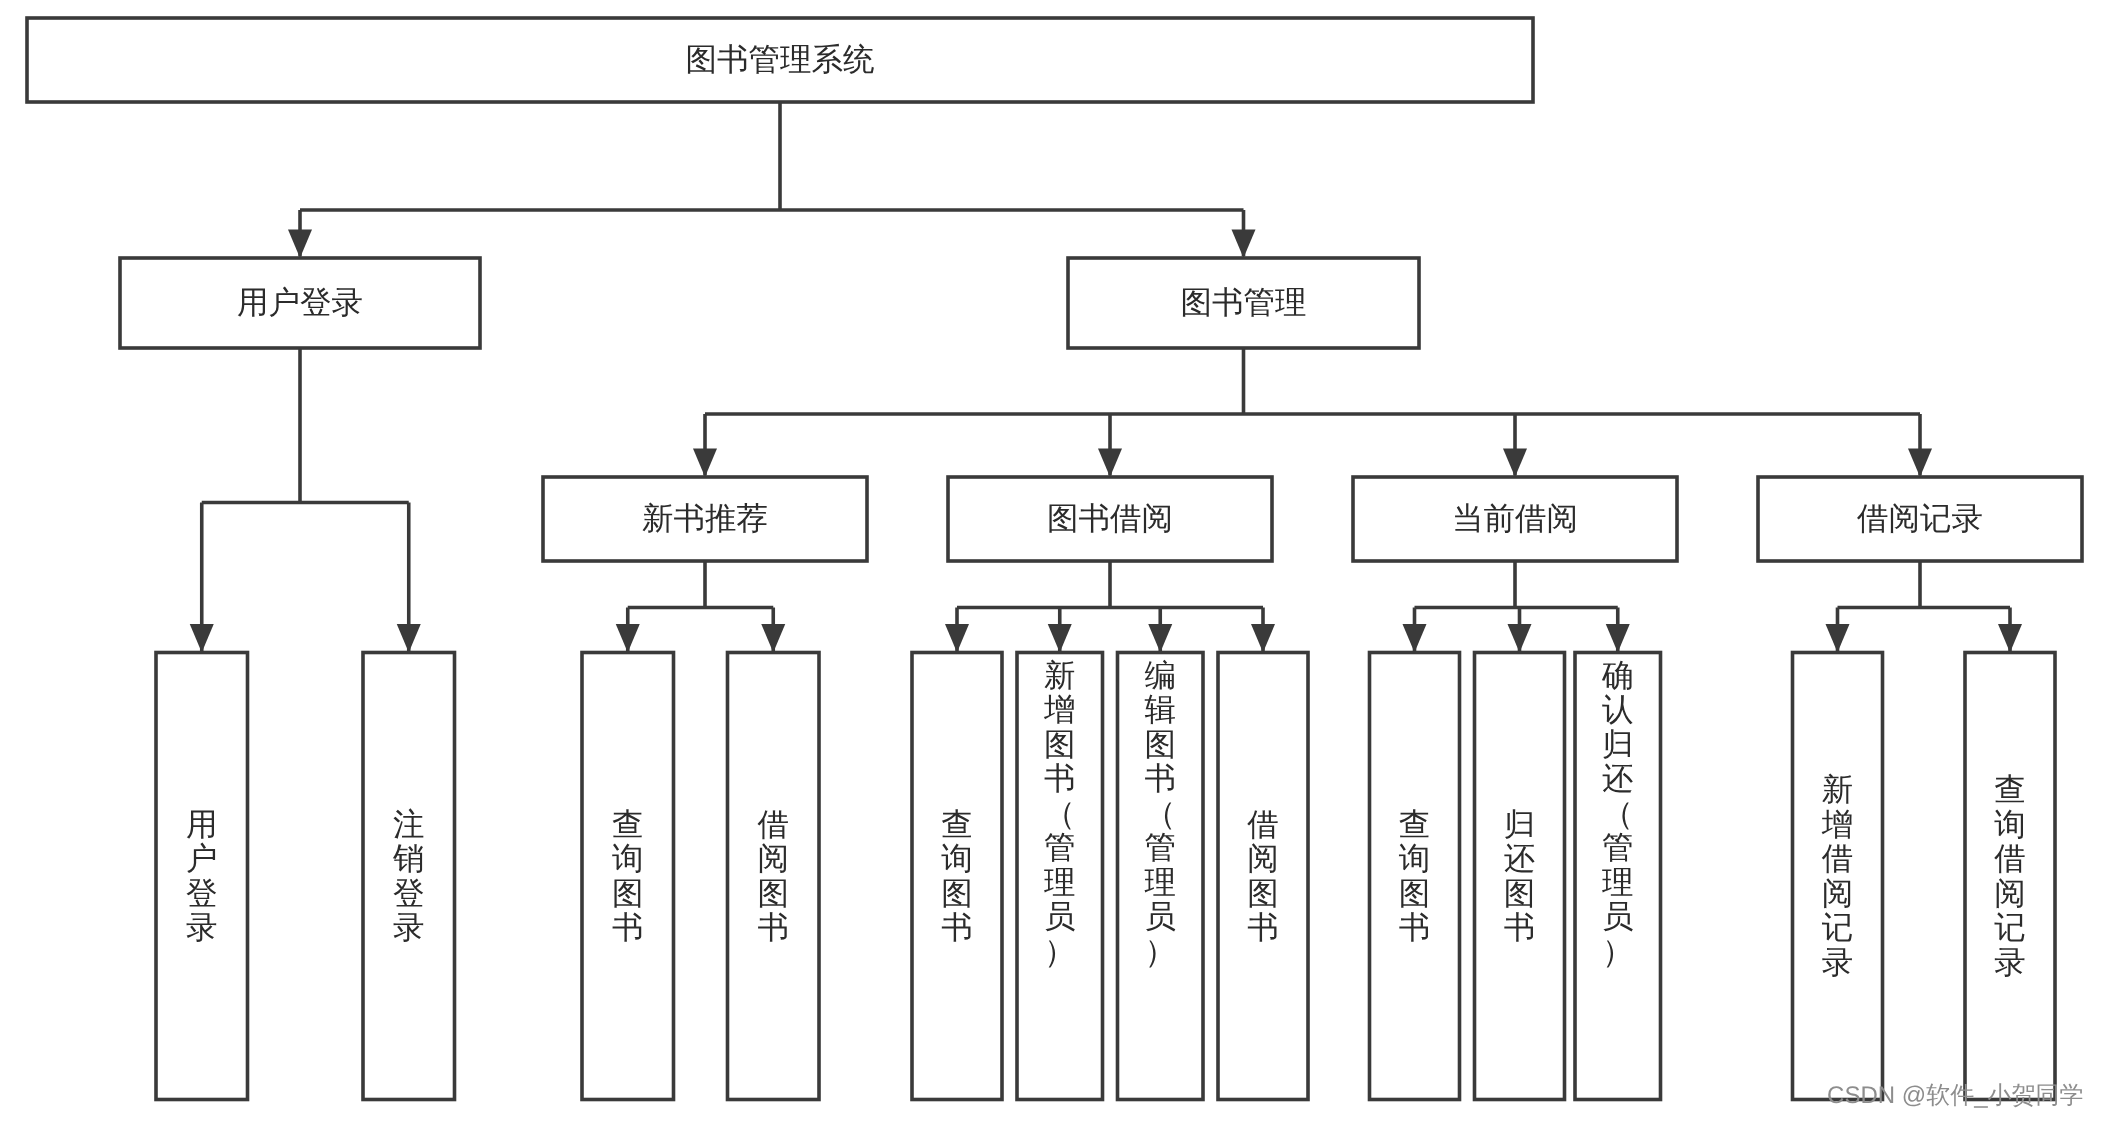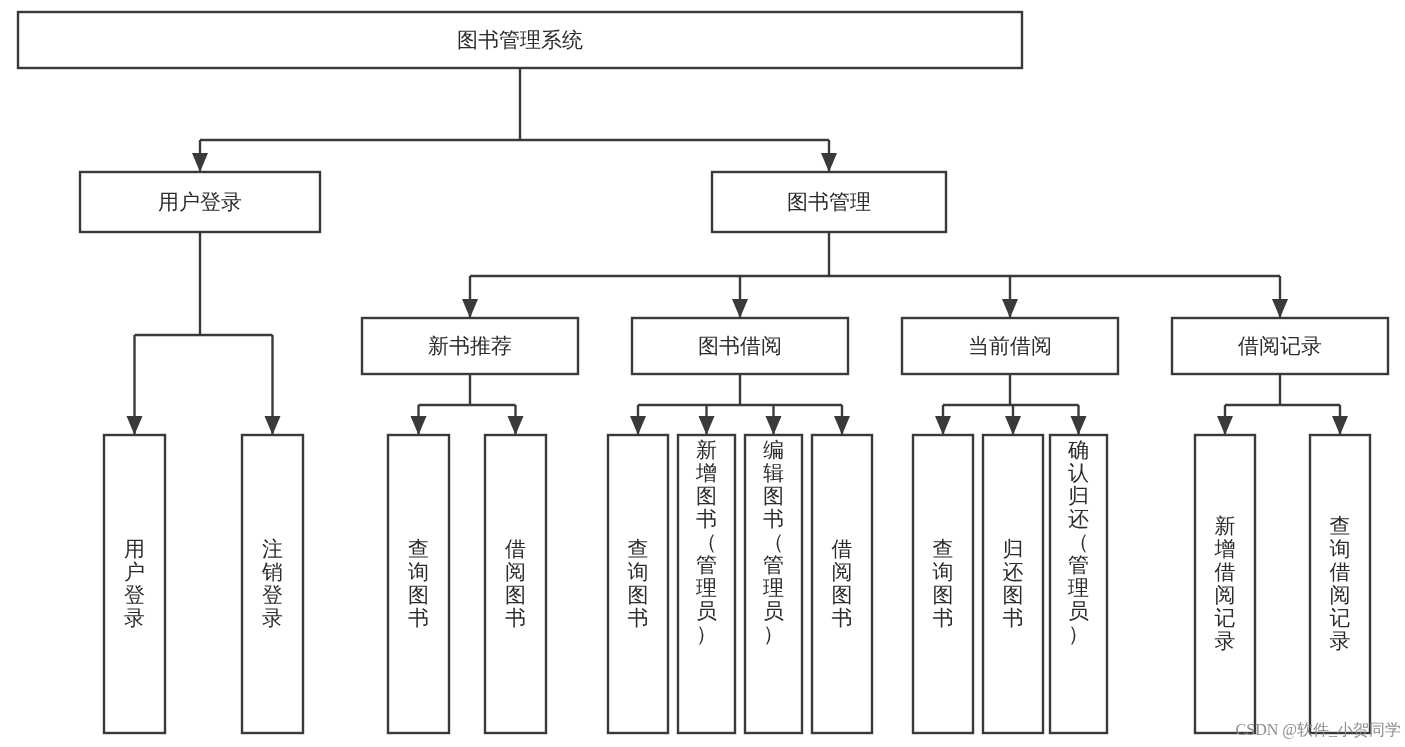--- a/index.html
+++ b/index.html
@@ -42,23 +42,23 @@
     dominant-baseline: middle;
   }
   .node-label-vertical {
     fill: #2b2b2b;
     font-family: "DejaVu Sans", "Liberation Sans", sans-serif;
     font-size: 21px;
     text-anchor: middle;
   }
   .watermark {
     position: absolute;
-    right: 4px;
+    right: 16px;
     bottom: 6px;
-    font-family: Liberation Serif, serif;
+    font-family: Liberation Sans, sans-serif;
     font-size: 16px;
     color: #8d8d8d;
     white-space: nowrap;
     user-select: none;
   }
 </style>
 </head>
 <body>
 
 <svg id="diagram" viewBox="0 0 1405 747">

